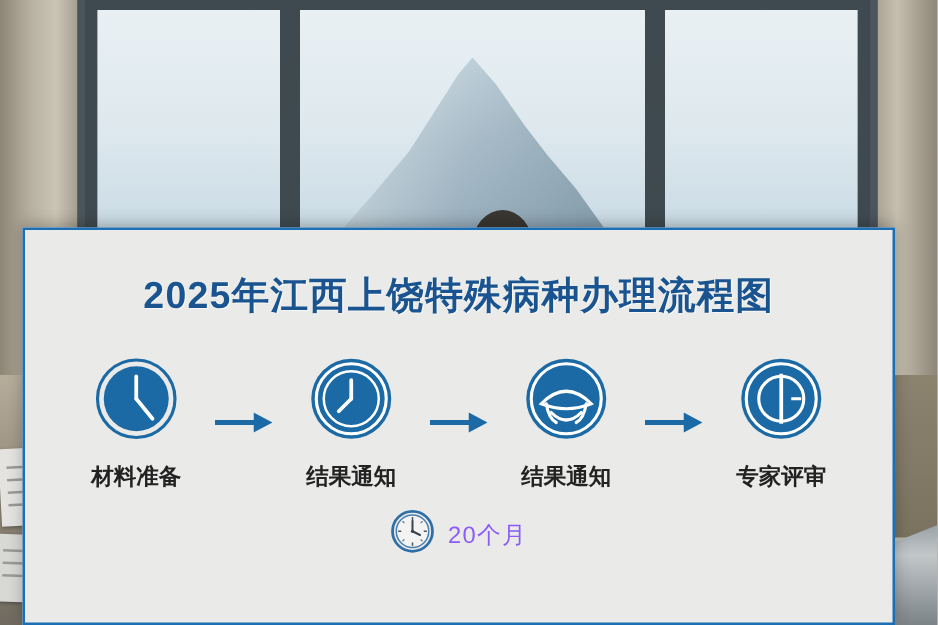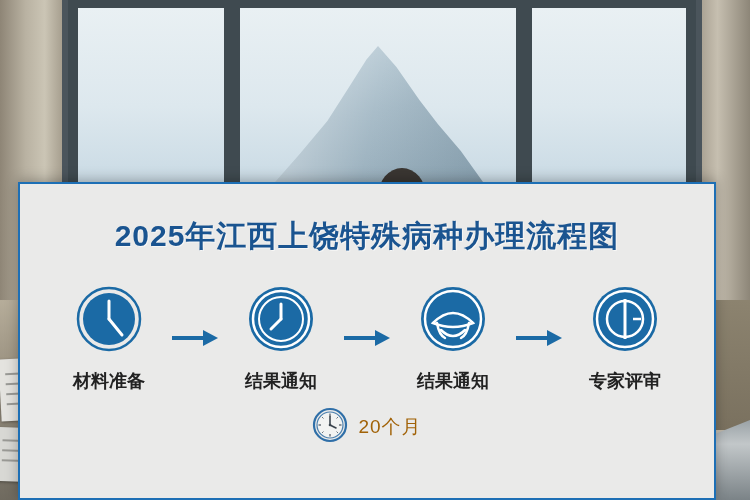--- a/index.html
+++ b/index.html
@@ -164,21 +164,21 @@
   
   .footer {
     display:flex;
     align-items:center;
     justify-content:center;
     gap:10px;
     margin-top:14px;
   }
   .footer-text {
     font-size:19px;
-    color:#a16207;
+    color:#8b5cf6;
     letter-spacing:1px;
   }
 </style>
 </head>
 <body>
 
 <div class="stage">
 
   <div class="room">
     <div class="wall-left"></div>

